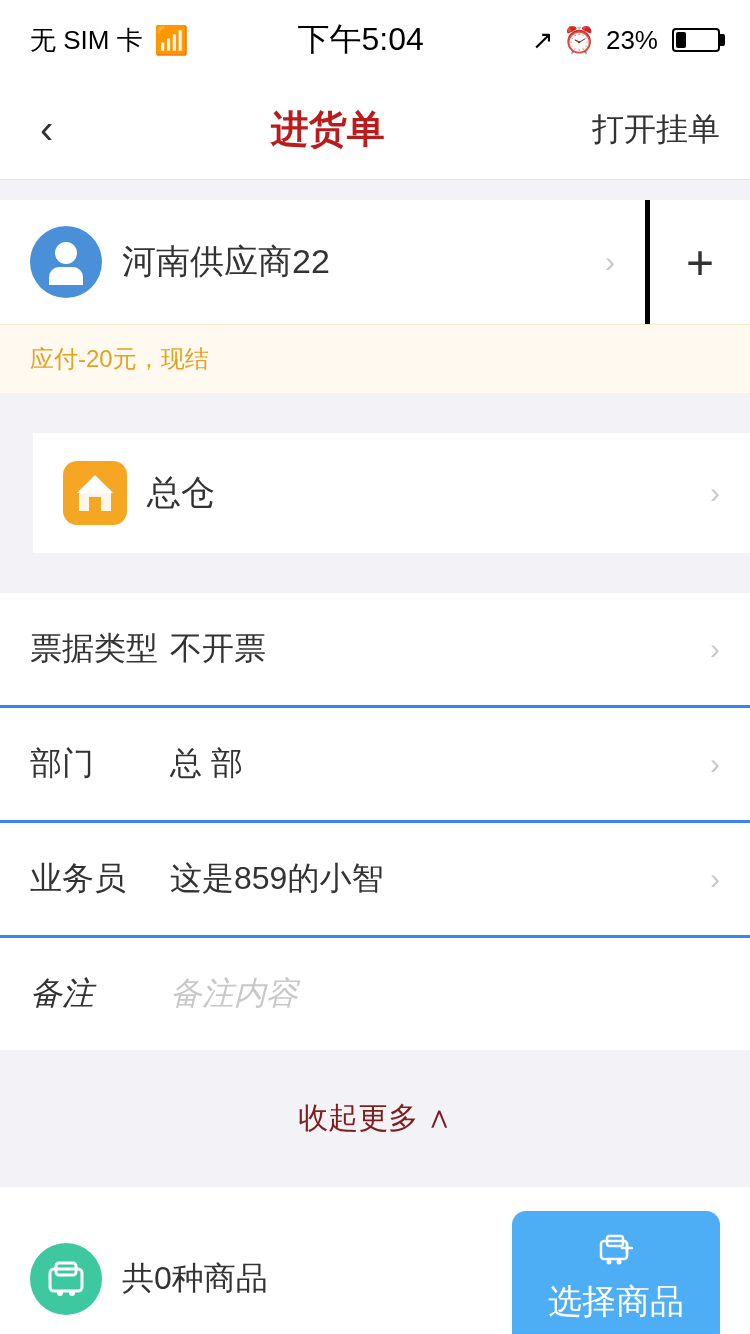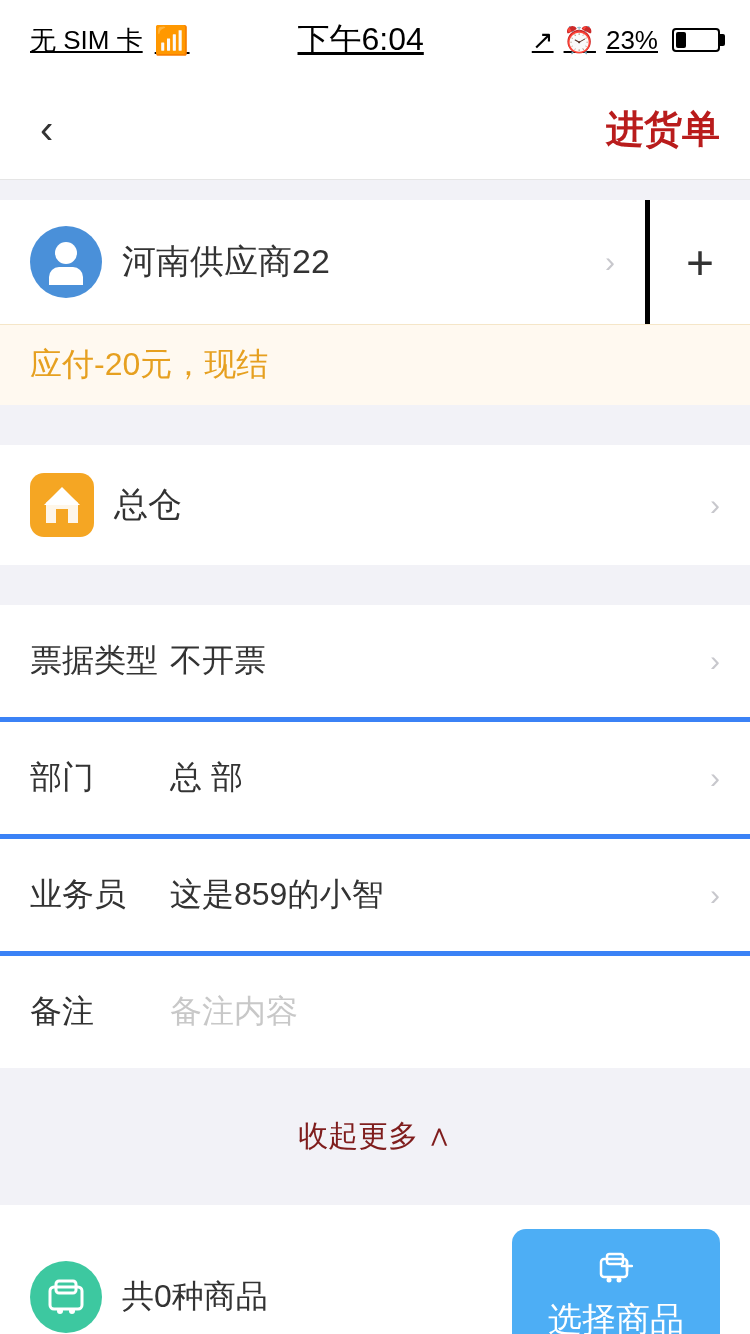--- a/index.html
+++ b/index.html
@@ -15,21 +15,20 @@
     
     .status-bar {
       height: 80px;
       background: #fff;
       display: flex;
       align-items: center;
       justify-content: space-between;
       padding: 0 30px;
       font-size: 28px;
       font-weight: 500;
-      text-decoration: underline;
     }
     .status-left {
       display: flex;
       align-items: center;
       gap: 12px;
       font-size: 26px;
       color: #000;
     }
     .wifi-icon { font-size: 28px; }
     .status-center { font-size: 32px; font-weight: 500; color: #000; }
@@ -163,32 +162,33 @@
       justify-content: center;
       font-size: 48px;
       color: #333;
       cursor: pointer;
     }
 
     
     .notice-banner {
       background: #fff9f0;
       padding: 18px 30px;
-      font-size: 32px;
+      font-size: 24px;
       color: #e6a020;
       border-top: 1px solid #f5e6c8;
     }
 
     
     .warehouse-section {
       background: #fff;
       display: flex;
       align-items: center;
       padding: 28px 30px;
       margin-top: 20px;
+      margin-left: 33px;
     }
     .warehouse-icon {
       width: 64px;
       height: 64px;
       border-radius: 14px;
       background: #f5a623;
       display: flex;
       align-items: center;
       justify-content: center;
       margin-right: 20px;
@@ -203,24 +203,25 @@
 
     
     .form-section {
       background: #fff;
       margin-top: 20px;
     }
     .form-row {
       display: flex;
       align-items: center;
       padding: 34px 30px;
-      border-bottom: 5px solid #3b82f6;
+      border-bottom: 3px solid #3b82f6;
     }
     .form-row:last-child {
       border-bottom: none;
+      font-style: italic;
     }
     .form-label {
       font-size: 32px;
       color: #333;
       width: 140px;
       flex-shrink: 0;
     }
     .form-value {
       flex: 1;
       font-size: 32px;
@@ -297,34 +298,35 @@
 </head>
 <body>
 
 <div class="main-content">
 
   <div class="status-bar">
     <div class="status-left">
       <span>无 SIM 卡</span>
       <span class="wifi-icon">📶</span>
     </div>
-    <div class="status-center">下午6:04</div>
+    <div class="status-center">下午5:04</div>
     <div class="status-right">
       <span>↗</span>
       <span>⏰</span>
       <span>23%</span>
       <span class="battery-icon">
         <span class="battery-fill"></span>
       </span>
     </div>
   </div>
 
   <div class="nav-bar">
     <span class="nav-back">‹</span>
     <span class="nav-title">进货单</span>
+    <span class="nav-action">打开挂单</span>
   </div>
 
   <div class="divider-gray"></div>
 
   <div class="supplier-section">
     <div class="supplier-main">
       <div class="supplier-avatar">
         <div class="avatar-person">
           <div class="avatar-head"></div>
           <div class="avatar-body"></div>

